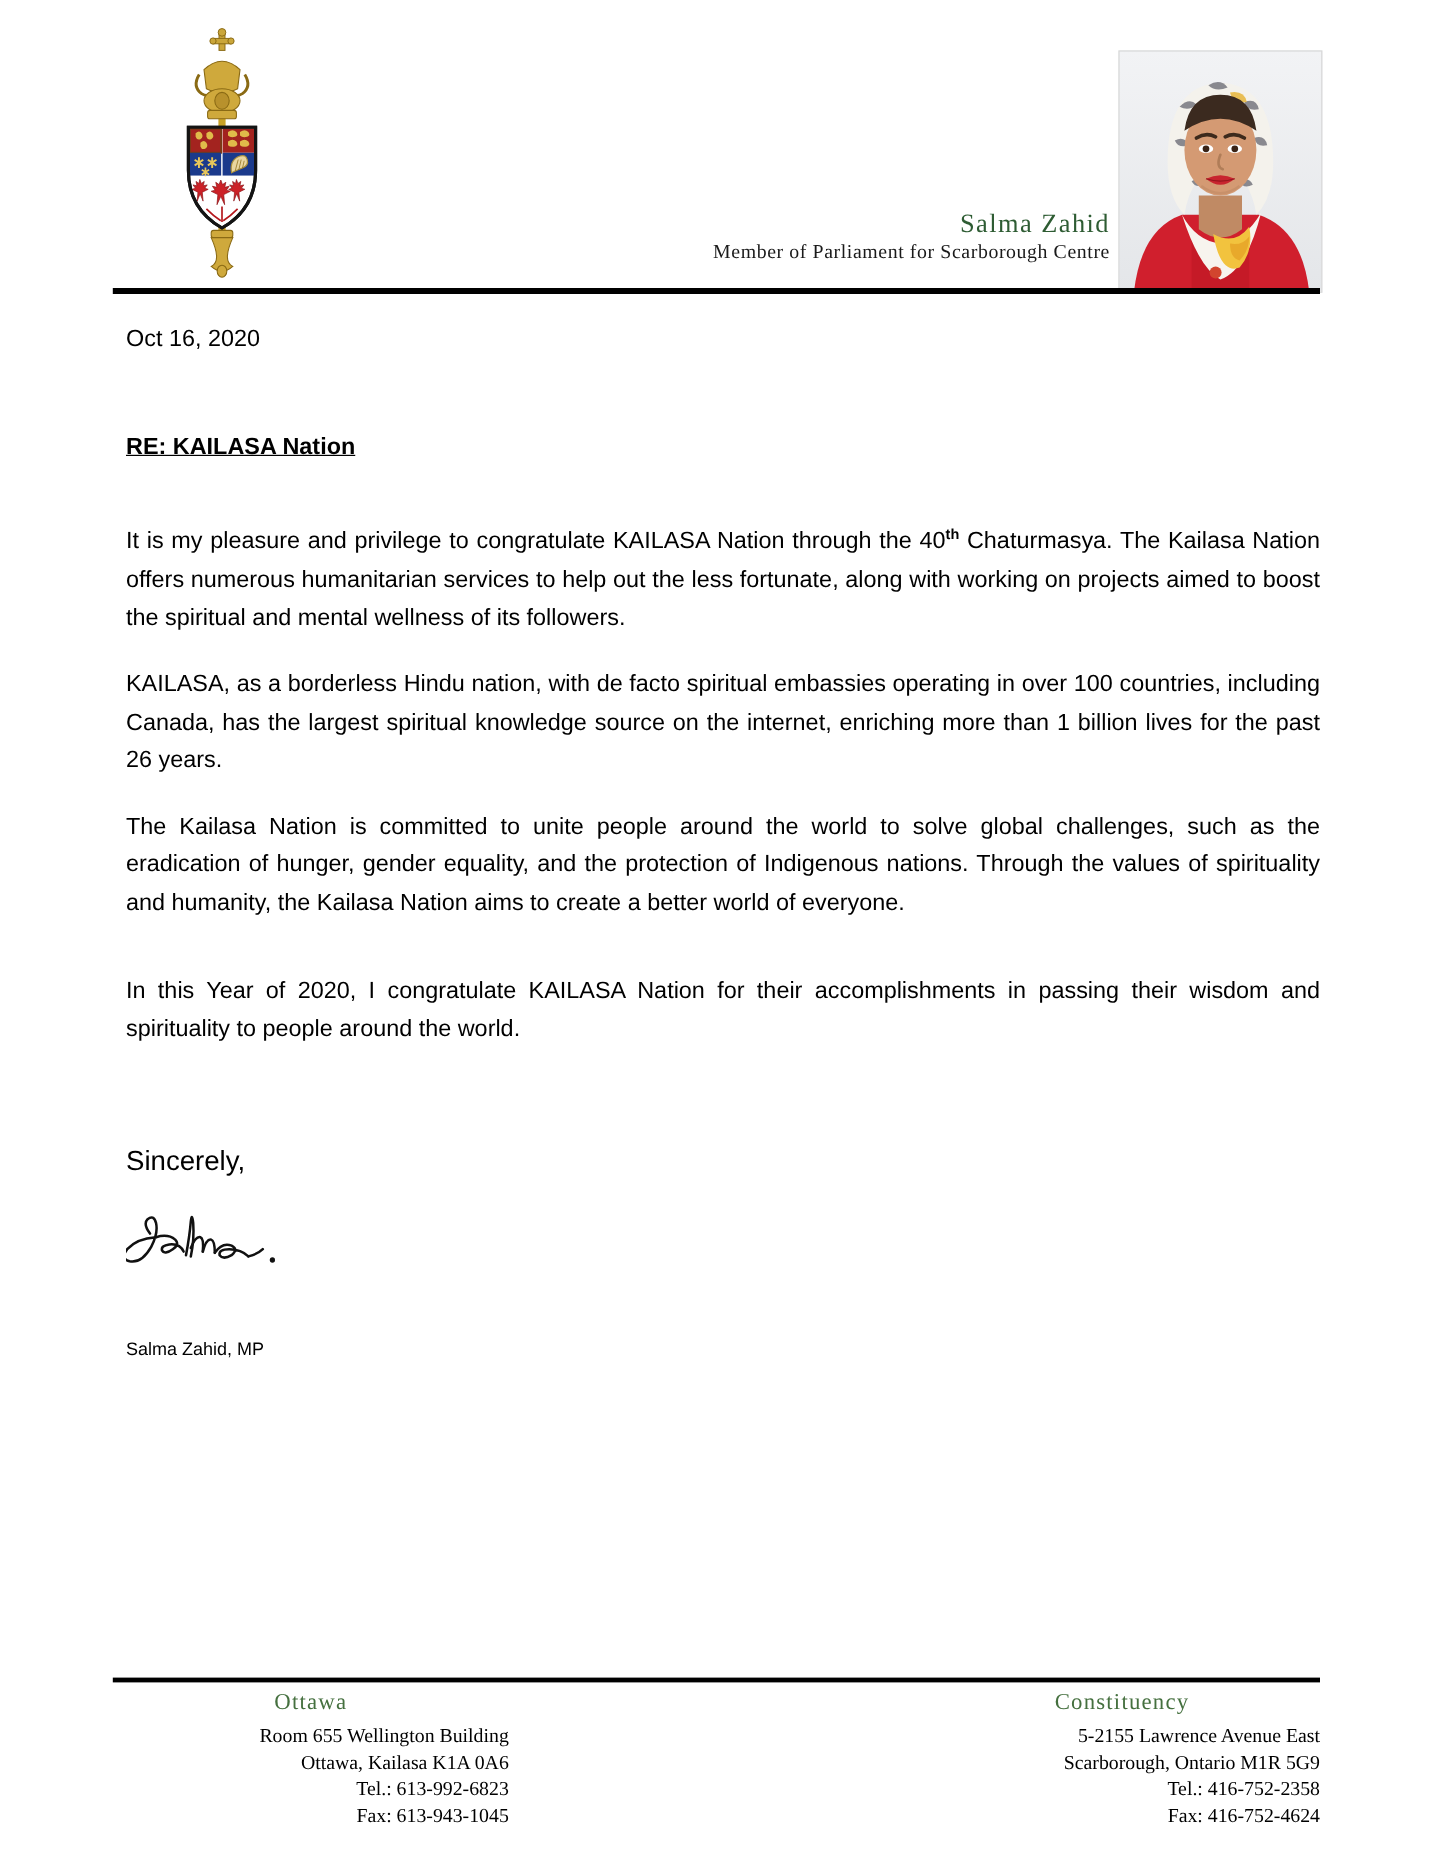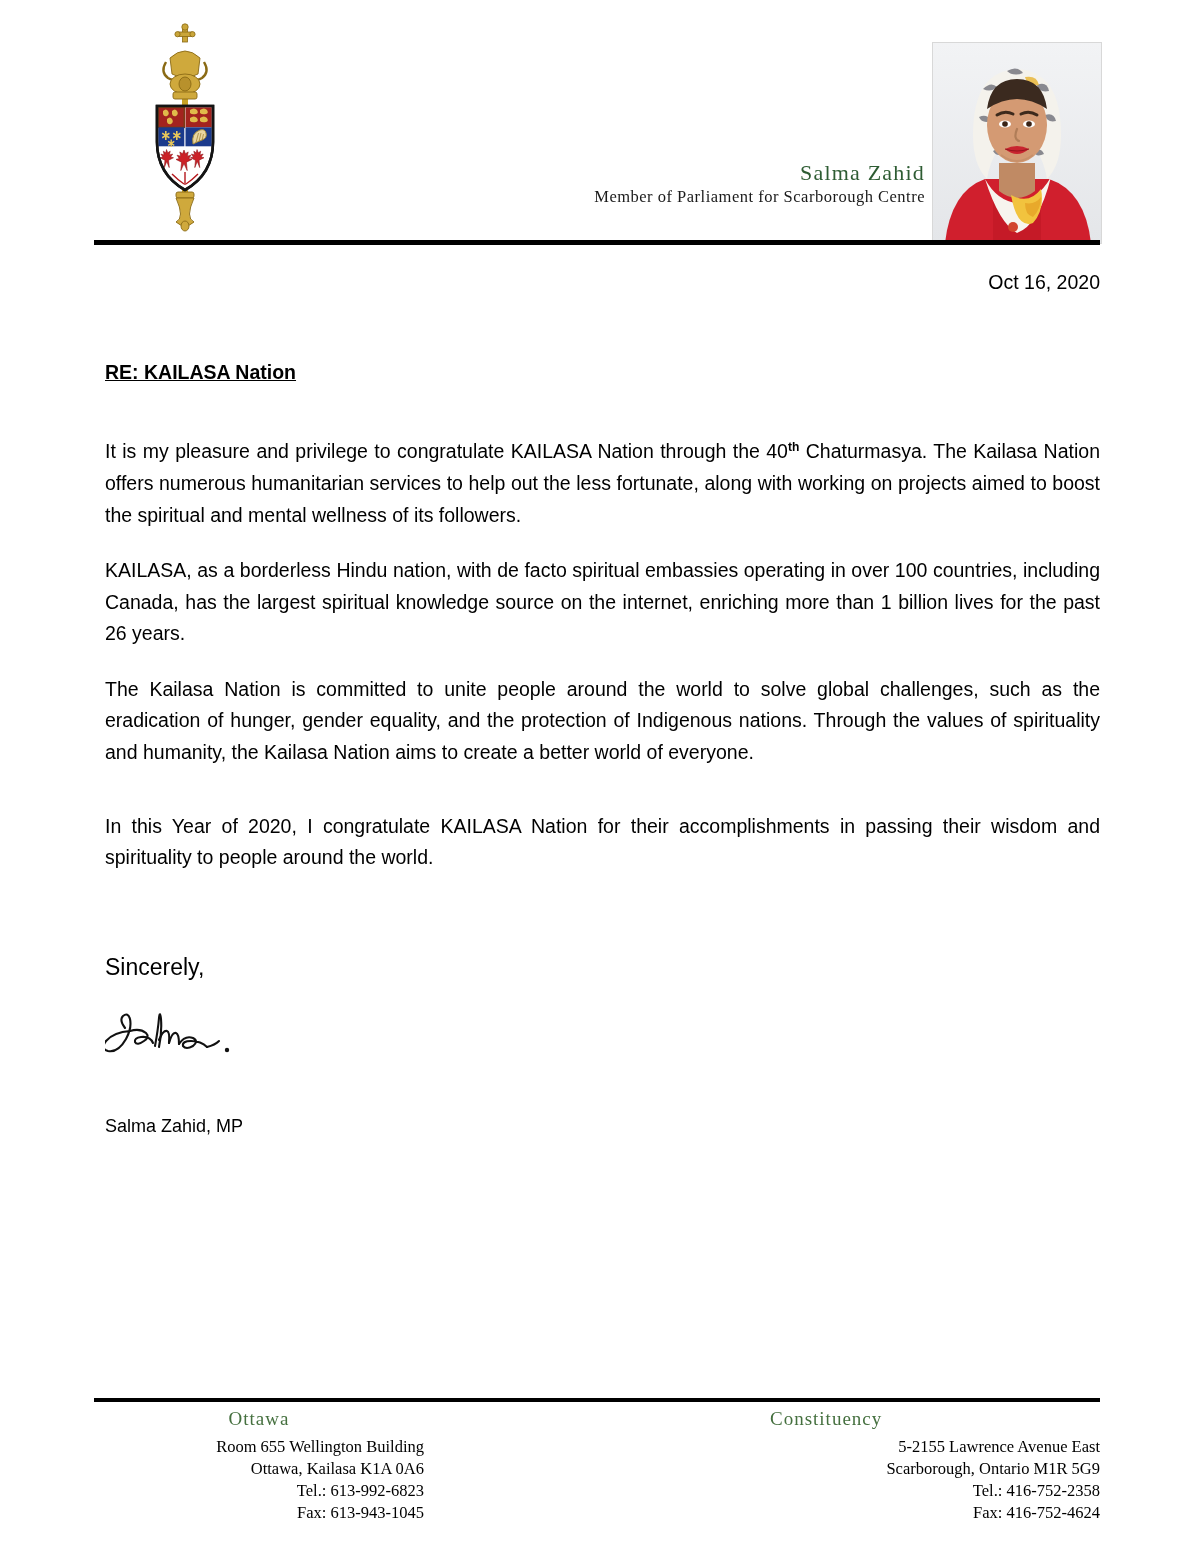--- a/index.html
+++ b/index.html
@@ -28,21 +28,21 @@
     position: absolute;
     left: 142px;
     top: 22px;
     width: 86px;
     height: 212px;
   }
 
   .header-titles {
     position: absolute;
     left: 430px;
-    top: 160px;
+    top: 173px;
     width: 495px;
     text-align: right;
     font-family: "Liberation Serif", serif;
   }
   .mp-name {
     font-size: 22px;
     color: #2e5c33;
     letter-spacing: 1.2px;
     line-height: 1.18;
     white-space: nowrap;
@@ -81,21 +81,20 @@
     position: absolute;
     left: 105px;
     top: 270px;
     width: 995px;
   }
 
   .date-line {
     font-size: 19.5px;
     line-height: 1.3;
     margin: 0 0 0 0;
-    text-align: right;
   }
 
   .subject-line {
     margin: 66px 0 0 0;
     font-size: 19.5px;
     font-weight: bold;
     text-decoration: underline;
     display: inline-block;
     text-align: right;
   }
@@ -122,21 +121,21 @@
 
   .signature {
     margin-top: 22px;
     width: 230px;
     height: 78px;
   }
   .signature svg { display: block; width: 100%; height: 100%; }
 
   .signer {
     margin-top: 30px;
-    font-size: 18px;
+    font-size: 15px;
     line-height: 1.4;
   }
 
   
   .footer {
     position: absolute;
     left: 0;
     top: 1398px;
     width: 1200px;
     height: 155px;
@@ -162,21 +161,21 @@
   .footer-col { width: 330px; }
   .footer-col.right { text-align: right; }
   .footer-col.left  { text-align: right; }
   .footer-heading {
     font-size: 19px;
     color: #45703f;
     letter-spacing: 1px;
     text-align: center;
     margin-bottom: 6px;
   }
-  .footer-col.right .footer-heading { text-align: left; }
+  .footer-col.right .footer-heading { text-align: center; }
   .footer-line {
     font-size: 16.5px;
     line-height: 1.33;
     color: #000000;
     white-space: nowrap;
   }
 </style>
 </head>
 <body>
 

